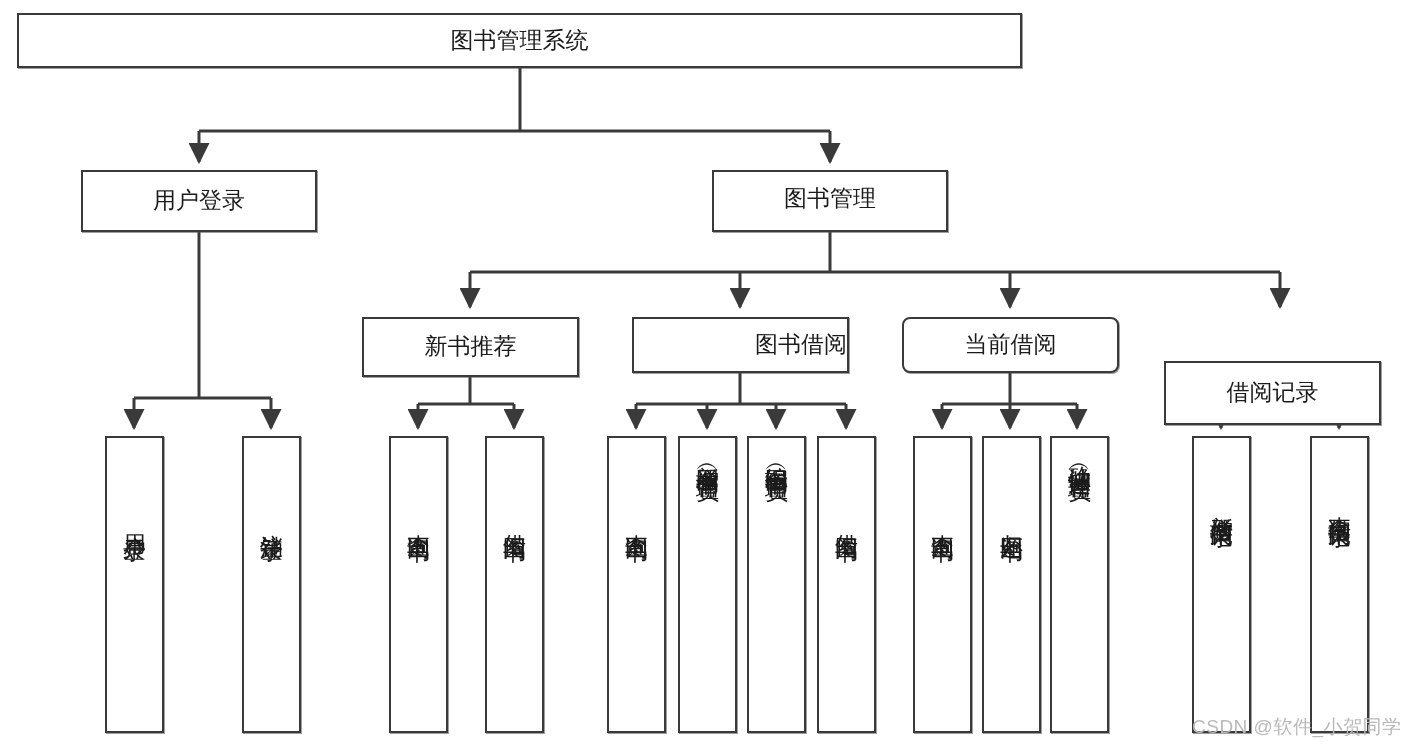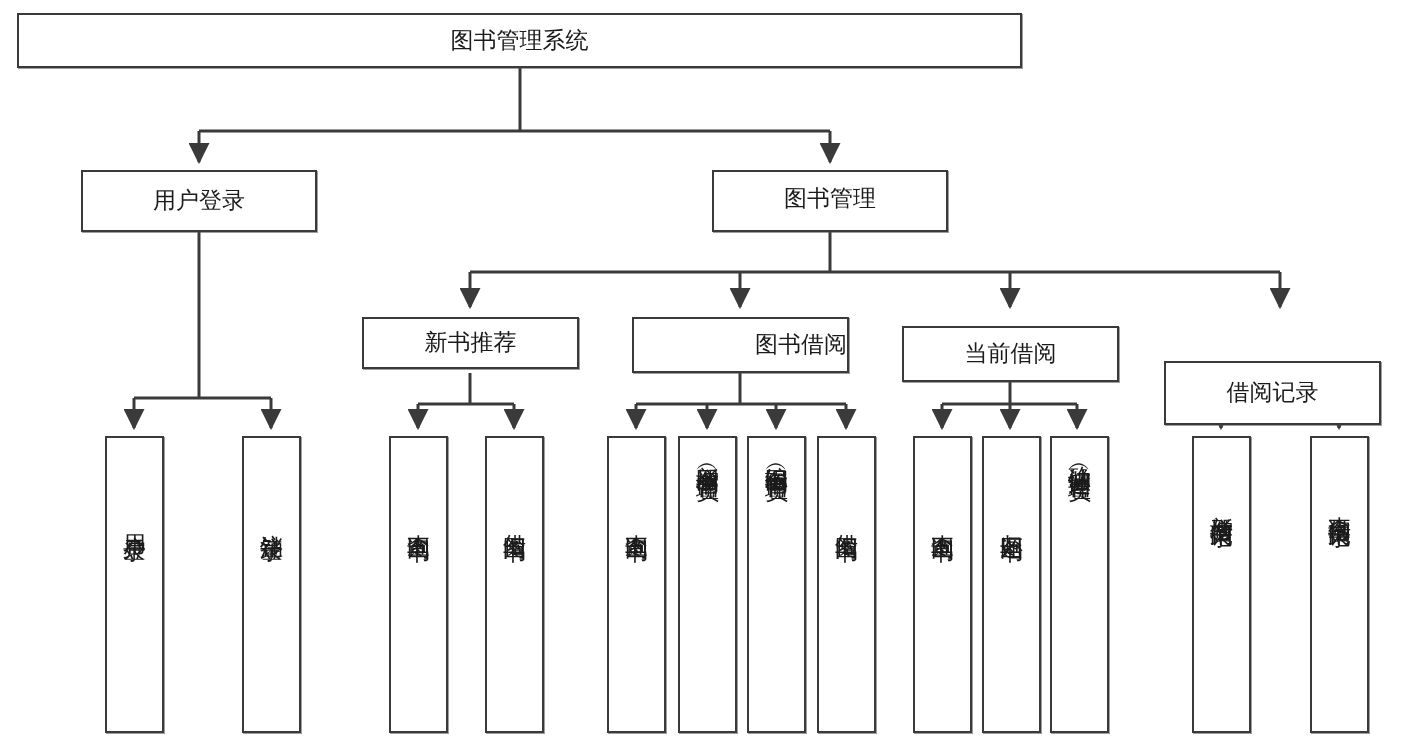--- a/index.html
+++ b/index.html
@@ -136,27 +136,27 @@
     <span class="label">图书管理系统</span>
   </div>
 
   <div class="node horiz" style="left:81px; top:170px; width:236px; height:62px;">
     <span class="label">用户登录</span>
   </div>
   <div class="node horiz" style="left:712px; top:170px; width:236px; height:62px;font-family:Liberation Mono, monospace;">
     <span class="label">图书管理</span>
   </div>
 
-  <div class="node horiz" style="left:362px; top:317px; width:217px; height:52px;">
+  <div class="node horiz" style="left:362px; top:317px; width:217px; height:60px;">
     <span class="label">新书推荐</span>
   </div>
   <div class="node horiz" style="left:632px; top:317px; width:217px; height:56px;justify-content:flex-end;">
     <span class="label">图书借阅</span>
   </div>
-  <div class="node horiz" style="left:902px; top:326px; width:217px; height:56px;">
+  <div class="node horiz" style="left:902px; top:317px; width:217px; height:56px;border-radius:8px;">
     <span class="label">当前借阅</span>
   </div>
   <div class="node horiz" style="left:1164px; top:317px; width:217px; height:64px;margin-top:44px;">
     <span class="label">借阅记录</span>
   </div>
 
   <div class="node vert mid" style="left:105px; top:436px; width:59px; height:297px;">
     <span class="label">用户登录</span>
   </div>
   <div class="node vert mid" style="left:242px; top:436px; width:59px; height:297px;">
@@ -193,14 +193,15 @@
     <span class="label">确认归还（管理员）</span>
   </div>
 
   <div class="node vert midshort" style="left:1192px; top:436px; width:59px; height:297px;">
     <span class="label">新增借阅记录</span>
   </div>
   <div class="node vert midshort" style="left:1310px; top:436px; width:59px; height:297px;">
     <span class="label">查询借阅记录</span>
   </div>
 
+  <div class="watermark" style="left:1192px; top:714px;">CSDN @软件_小贺同学</div>
 
 </div>
 
 </body></html>

